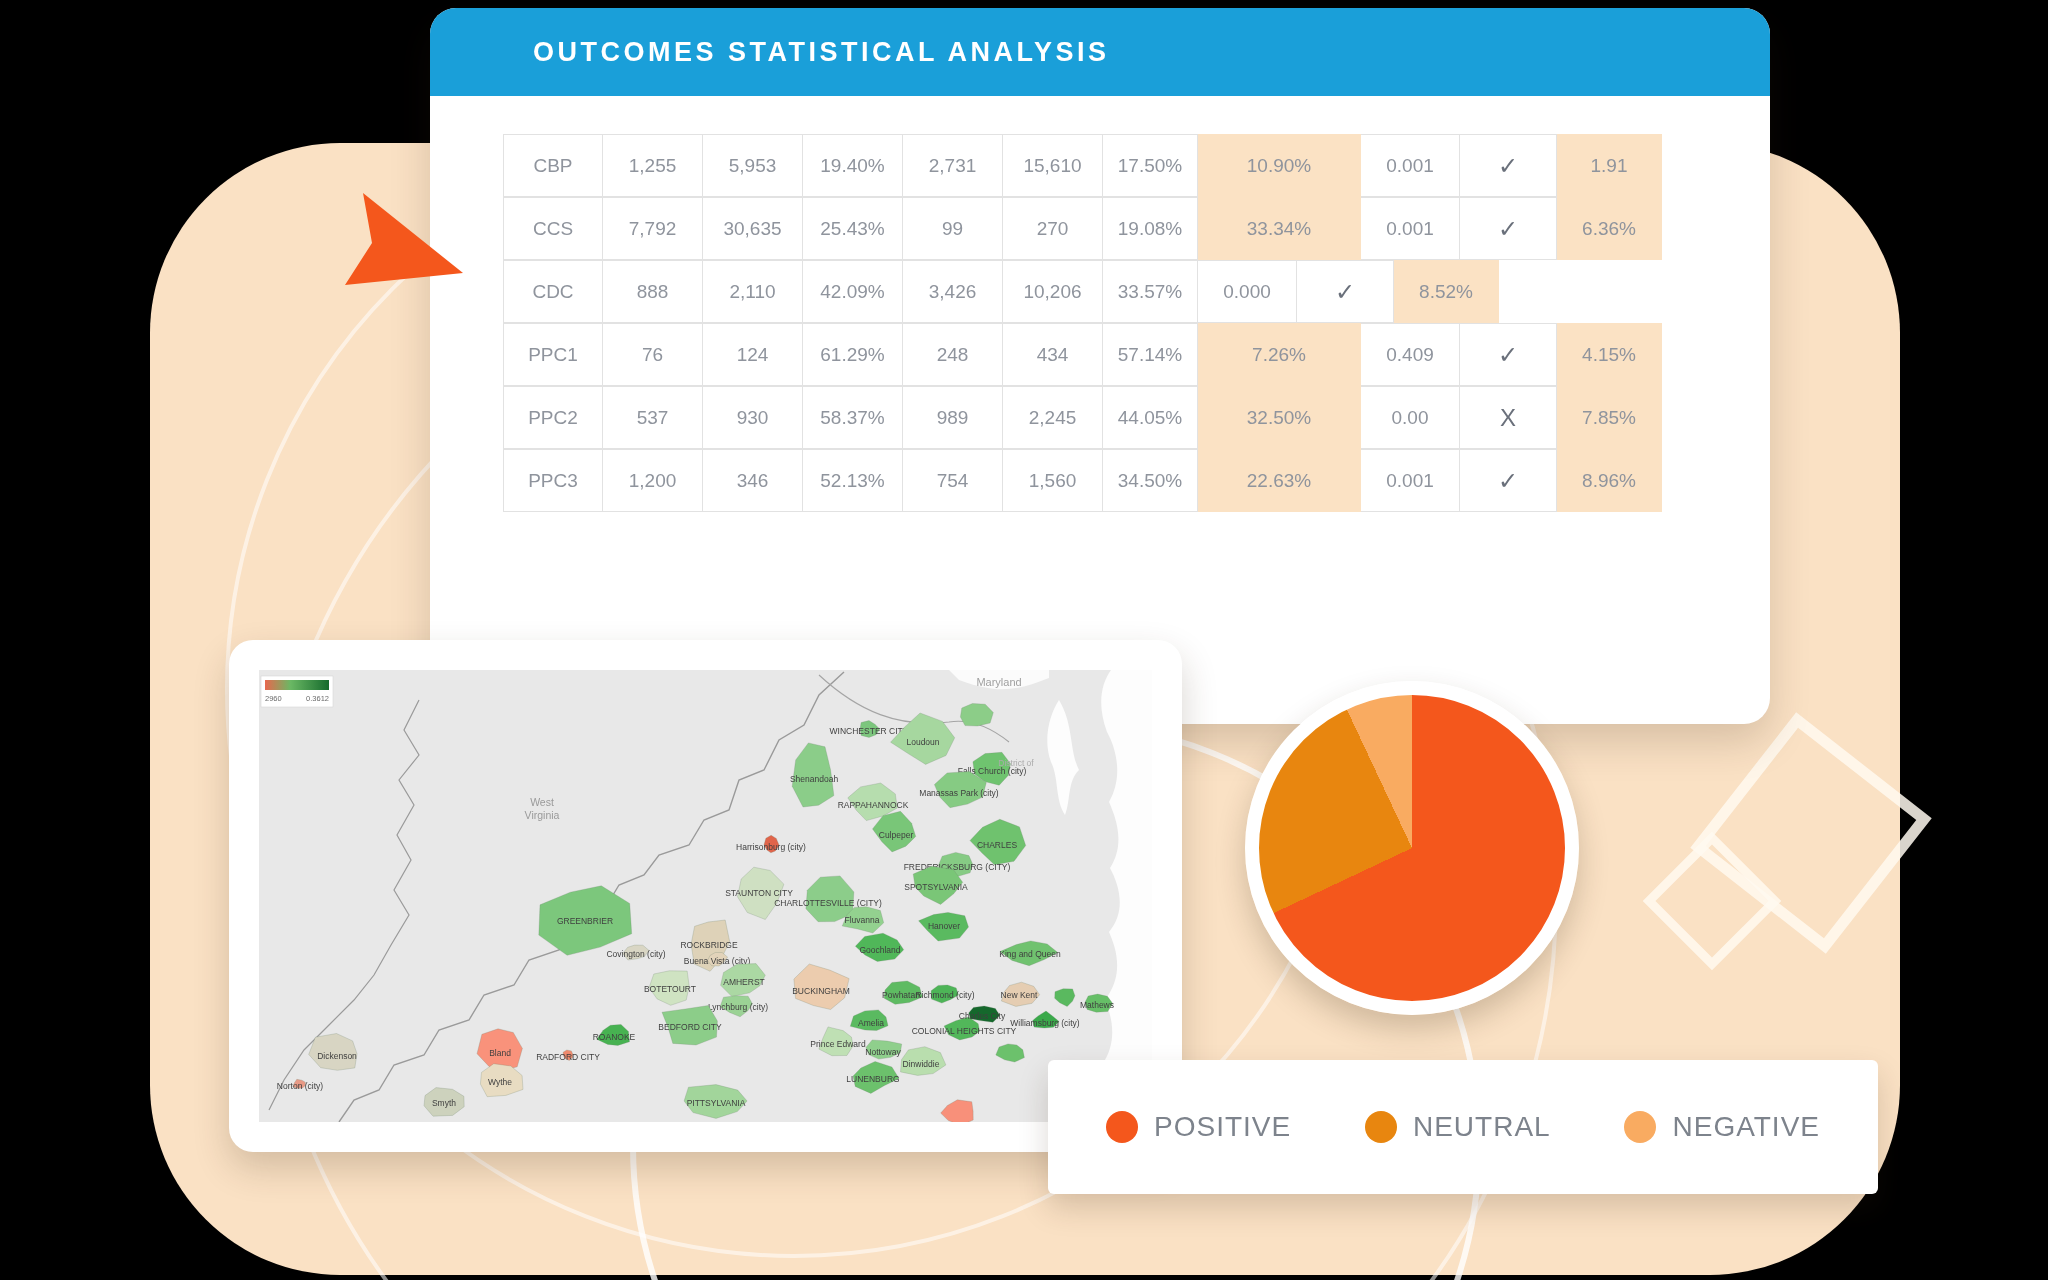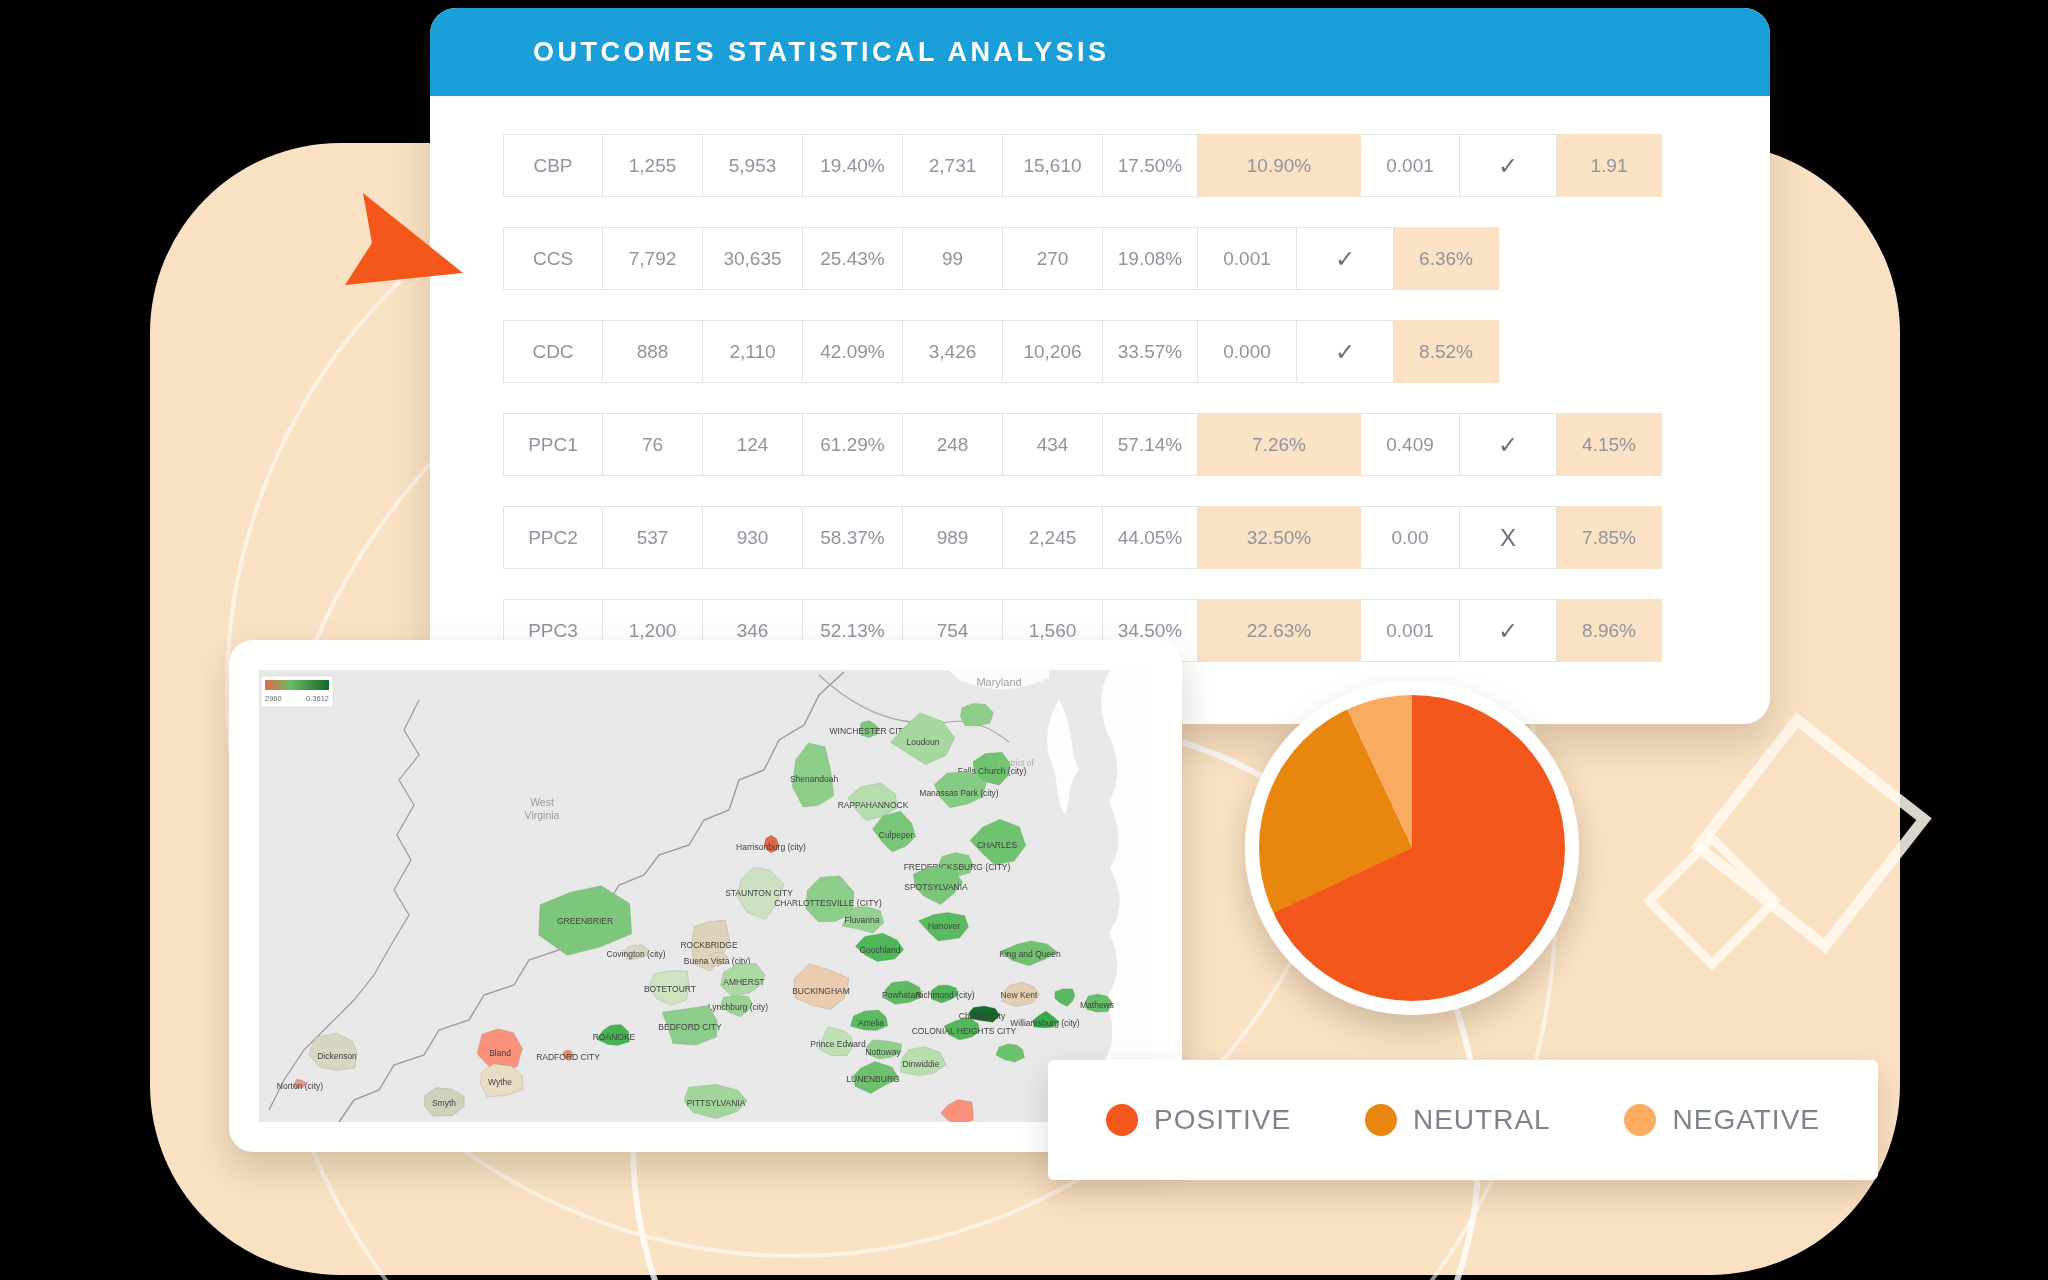--- a/index.html
+++ b/index.html
@@ -17,39 +17,39 @@
   .diamond{position:absolute;border:11px solid rgba(255,249,240,.85);z-index:1;}
   #diamond-big{left:1725px;top:747px;width:150px;height:150px;transform:rotate(38deg);}
   #diamond-small{left:1663px;top:852px;width:80px;height:80px;border-width:9px;transform:rotate(45deg);}
 
   .table-card{position:absolute;left:430px;top:8px;width:1340px;height:716px;background:#fff;
     border-radius:26px;z-index:3;box-shadow:0 18px 40px rgba(60,40,20,.18);}
   .card-header{height:88px;background:#1a9fd9;border-radius:26px 26px 0 0;
     display:flex;align-items:center;padding-left:75px;}
   .card-title{color:#fff;font-size:27px;font-weight:bold;letter-spacing:3.5px;margin-left:28px;}
   .table-body{position:absolute;left:73px;top:126px;width:1197px;}
-  .trow{display:flex;height:63px;margin-bottom:30px;}
+  .trow{display:flex;height:63px;}
   .tcell{box-sizing:border-box;display:flex;align-items:center;justify-content:center;
     font-size:19px;color:#8f949d;background:#fff;border:1px solid #e2e2e2;border-left:none;}
   .tcell.first{border-left:1px solid #e2e2e2;}
   .tcell.peach{background:#fbe2c4;border-color:#fbe2c4;}
   .c0{width:100px}.c1{width:100px}.c2{width:100px}.c3{width:100px}.c4{width:100px}
   .c5{width:100px}.c6{width:95px}.c7{width:163px}.c8{width:99px}.c9{width:97px}.c10{width:105px}
   .check{font-size:24px;color:#6a707b;}
 
   .cursor-arrow{position:absolute;left:340px;top:188px;z-index:4;}
 
   .map-card{position:absolute;left:229px;top:640px;width:953px;height:512px;background:#fff;
     border-radius:24px;z-index:4;box-shadow:0 16px 36px rgba(60,40,20,.20);padding:0;}
   .map-card svg{position:absolute;left:30px;top:30px;}
 
   .pie{position:absolute;left:1245px;top:681px;width:306px;height:306px;border-radius:50%;
     border:14px solid #fff;z-index:5;box-shadow:0 14px 30px rgba(60,40,20,.22);}
 
-  .legend-card{position:absolute;left:1048px;top:1060px;width:830px;height:120px;background:#fff;
+  .legend-card{position:absolute;left:1048px;top:1060px;width:830px;height:134px;background:#fff;
     border-radius:6px;z-index:6;box-shadow:0 14px 30px rgba(60,40,20,.18);
     display:flex;align-items:center;justify-content:space-between;padding:0 58px;box-sizing:border-box;}
   .legend-item{display:flex;align-items:center;gap:16px;}
   .legend-dot{width:32px;height:32px;border-radius:50%;}
   .legend-label{font-size:28px;color:#7d838c;letter-spacing:1px;}
 </style>
 </head>
 <body>
 
 <div id="stage">
@@ -80,20 +80,21 @@
           <div class="tcell c10 peach">1.91</div>
         </div>
         <div class="trow">
           <div class="tcell c0 first">CCS</div>
           <div class="tcell c1">7,792</div>
           <div class="tcell c2">30,635</div>
           <div class="tcell c3">25.43%</div>
           <div class="tcell c4">99</div>
           <div class="tcell c5">270</div>
           <div class="tcell c6">19.08%</div>
+          <div class="tcell c7 peach">33.34%</div>
           <div class="tcell c8">0.001</div>
           <div class="tcell c9 check">✓</div>
           <div class="tcell c10 peach">6.36%</div>
         </div>
         <div class="trow">
           <div class="tcell c0 first">CDC</div>
           <div class="tcell c1">888</div>
           <div class="tcell c2">2,110</div>
           <div class="tcell c3">42.09%</div>
           <div class="tcell c4">3,426</div>

